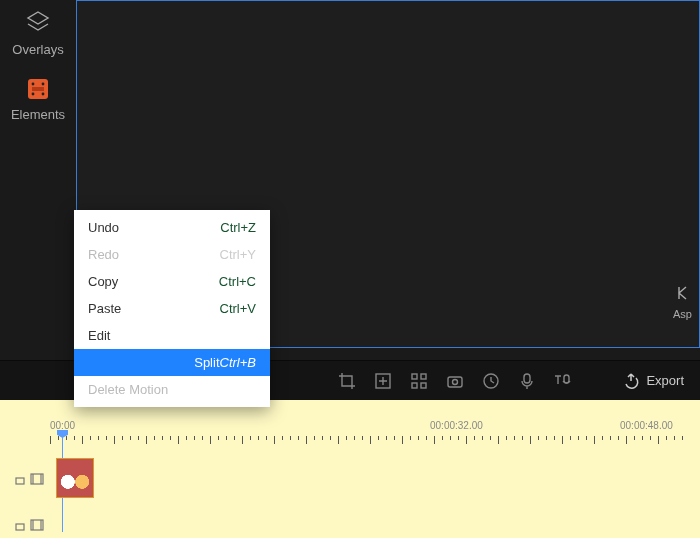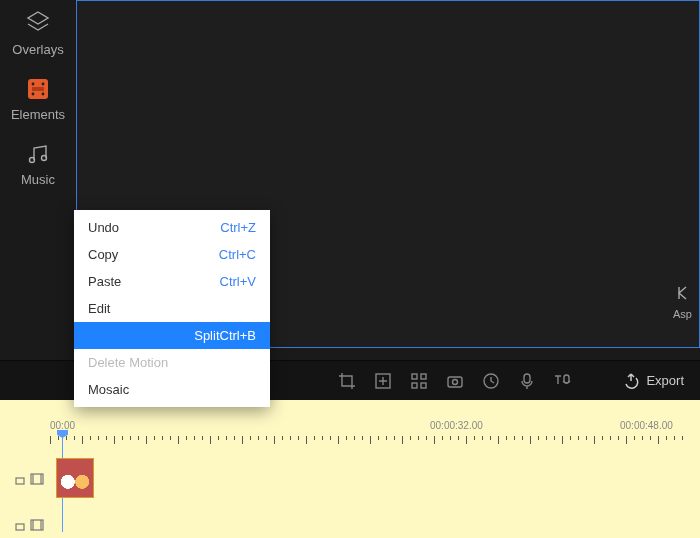--- a/index.html
+++ b/index.html
@@ -26,22 +26,22 @@
   .clip { position: absolute; left: 56px; top: 58px; width: 38px; height: 40px; border: 1px solid #d89a2b; background: #fff; overflow: hidden; }
   .clip-art { width: 100%; height: 100%; background:
      radial-gradient(circle at 30% 60%, #fff 20%, transparent 21%),
      radial-gradient(circle at 70% 60%, #f8c060 20%, transparent 21%),
      linear-gradient(#c0504d, #c0504d);
   }
   .context-menu { position: absolute; left: 74px; top: 210px; width: 196px; background: #fff; box-shadow: 0 4px 16px rgba(0,0,0,0.4); padding: 4px 0; font-size: 13px; color: #333; z-index: 10; }
   .cm-item { display: flex; justify-content: space-between; align-items: center; padding: 6px 14px; cursor: pointer; }
   .cm-item.disabled { color: #bbb; cursor: default; }
   .cm-item.hl { background: #1f82ff; color: #fff; justify-content: flex-end; }
-  .cm-short { color: #3b82f6; }
-  .cm-item.hl .cm-short { color: #fff; }
+  .cm-short { color: #14532d; }
+  .cm-item.hl .cm-short { color: #fff; font-style: italic; }
   .cm-item.disabled .cm-short { color: #ccc; }
   svg { display: block; }
 </style>
 </head>
 <body>
 
 <div class="sidebar">
   <div class="sb-item">
     <span>
       <svg width="26" height="26" viewBox="0 0 26 26" fill="none" stroke="#aaa" stroke-width="1.4">
@@ -56,30 +56,20 @@
       <svg width="24" height="24" viewBox="0 0 24 24">
           <rect x="2" y="2" width="20" height="20" rx="3" fill="#e55b2b"></rect>
           <circle cx="7" cy="7" r="1.4" fill="#222"></circle>
           <circle cx="17" cy="7" r="1.4" fill="#222"></circle>
           <circle cx="7" cy="17" r="1.4" fill="#222"></circle>
           <circle cx="17" cy="17" r="1.4" fill="#222"></circle>
           <rect x="6" y="10" width="12" height="4" fill="#b33a16"></rect>
         </svg>
     </span>
     <span class="lab">Elements</span>
-  </div>
-  <div class="sb-item">
-    <span>
-      <svg width="24" height="24" viewBox="0 0 24 24" fill="none" stroke="#aaa" stroke-width="1.4">
-          <path d="M8 18 V6 L20 4 V16"></path>
-          <circle cx="6" cy="18" r="2.5"></circle>
-          <circle cx="18" cy="16" r="2.5"></circle>
-        </svg>
-    </span>
-    <span class="lab">Music</span>
   </div>
 </div>
 
 <div class="preview"></div>
 <div class="aspect-btn">
   <span>
     <svg width="18" height="18" viewBox="0 0 18 18" fill="none" stroke="#aaa" stroke-width="1.4">
         <path d="M12 3 L5 9 L12 15 M5 3 V15"></path>
       </svg>
   </span>
@@ -265,37 +255,37 @@
   <div class="clip">
       <div class="clip-art"></div>
     </div>
 </div>
 
 <div class="context-menu">
   <div class="cm-item">
       <span>Undo</span>
       <span class="cm-short">Ctrl+Z</span>
     </div>
+  <div class="cm-item disabled">
+      <span>Redo</span>
+      <span class="cm-short">Ctrl+Y</span>
+    </div>
   <div class="cm-item">
       <span>Copy</span>
       <span class="cm-short">Ctrl+C</span>
     </div>
   <div class="cm-item">
       <span>Paste</span>
       <span class="cm-short">Ctrl+V</span>
     </div>
   <div class="cm-item">
       <span>Edit</span>
       <span class="cm-short"></span>
     </div>
   <div class="cm-item hl">
       <span>Split</span>
       <span class="cm-short">Ctrl+B</span>
     </div>
   <div class="cm-item disabled">
       <span>Delete Motion</span>
       <span class="cm-short"></span>
     </div>
-  <div class="cm-item">
-      <span>Mosaic</span>
-      <span class="cm-short"></span>
-    </div>
 </div>
 
 </body></html>

